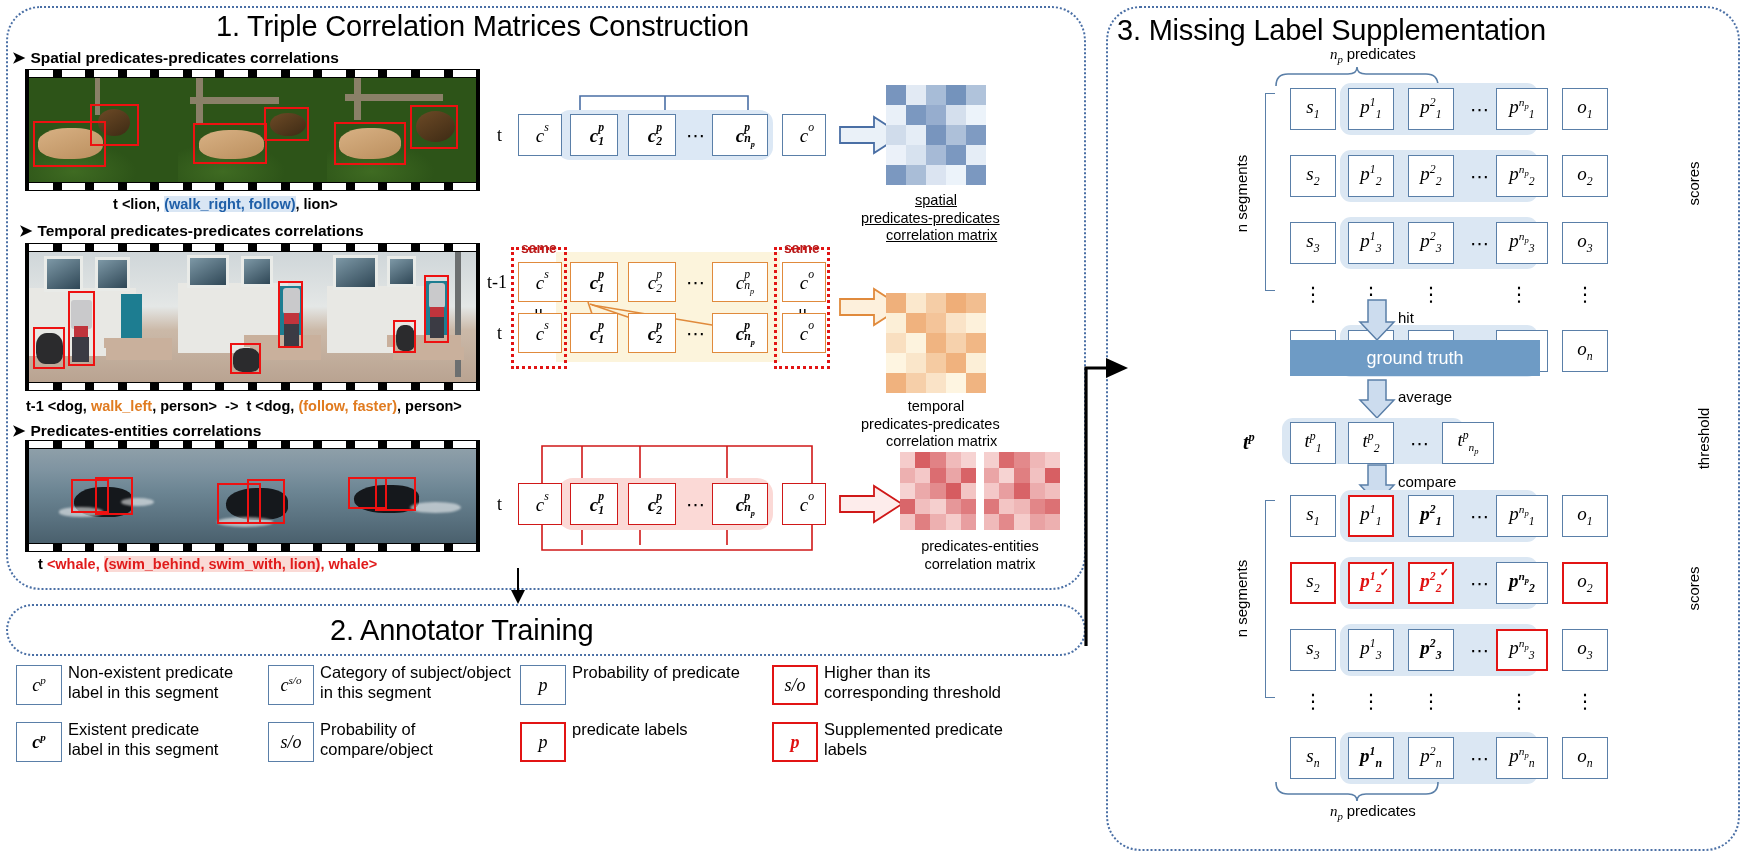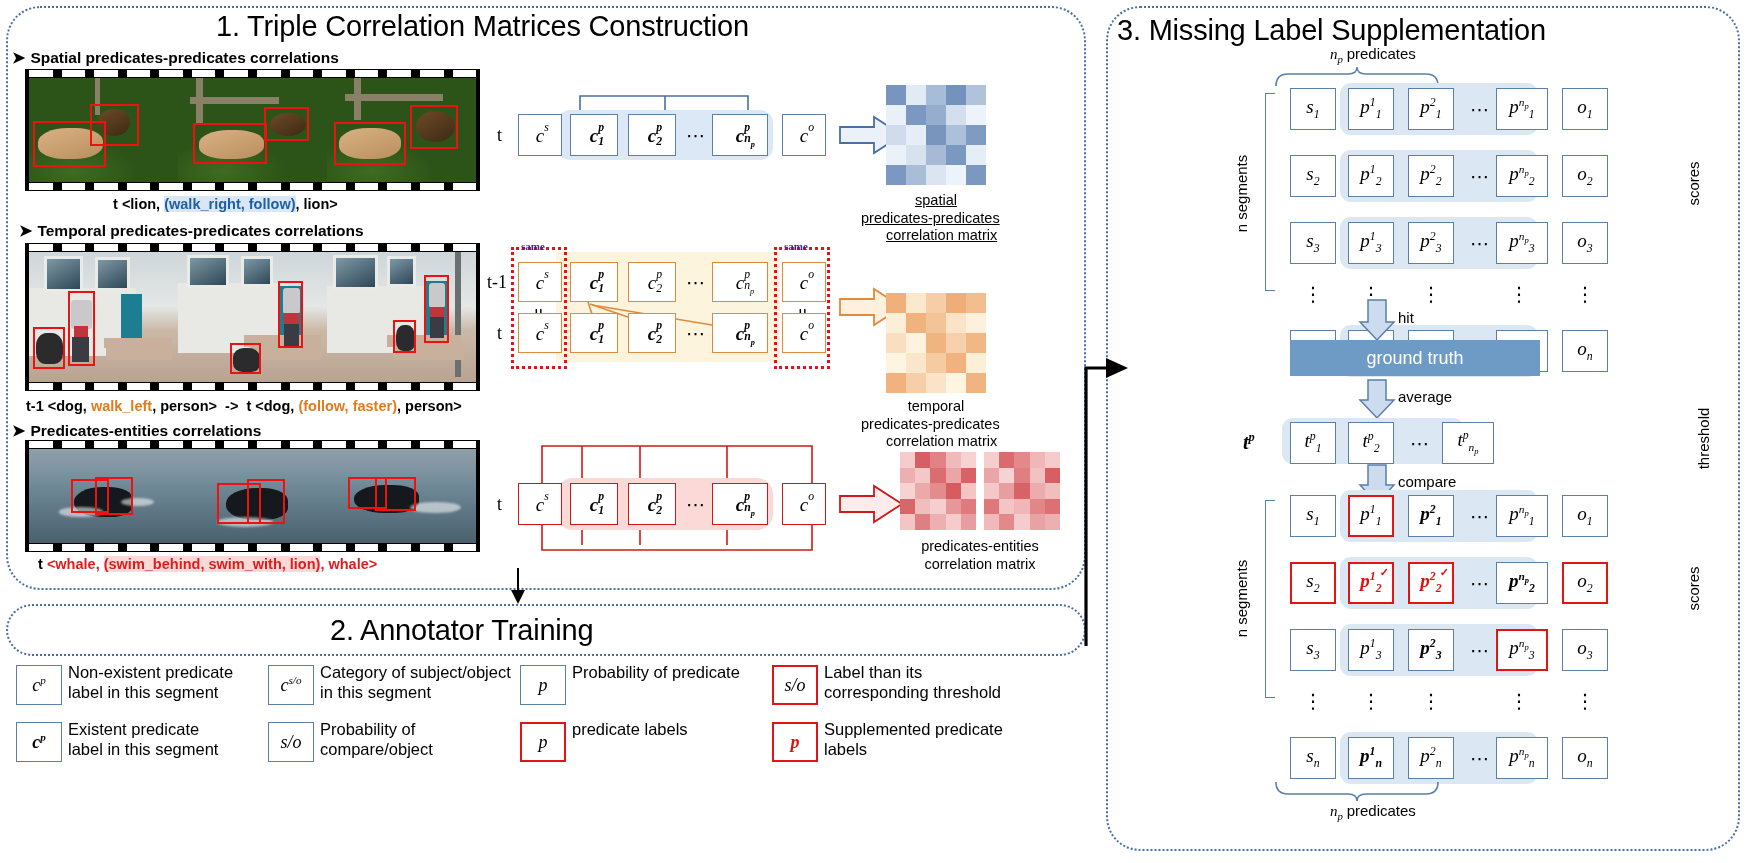--- a/index.html
+++ b/index.html
@@ -154,21 +154,21 @@
 
   
   .blockarrow { position:absolute; }
 
   
   .samebox {
     position:absolute;
     border:3.5px dotted #e21414;
   }
   .samelab {
-    position:absolute; color:#4c1d95; font-size:11px; font-weight:600;font-family:Liberation Serif, serif;
+    position:absolute; color:#b91c1c; font-size:14px; font-weight:600;
   }
   .eqsign {
     position:absolute; font-size:21px; font-weight:bold;
     font-family:"Liberation Serif", serif;
   }
 
   
   .lg-box {
     position:absolute; width:46px; height:40px;
     display:flex; align-items:center; justify-content:center;
@@ -757,21 +757,21 @@
     <div class="lg-box red" style="left: 520px; top: 722px;">
       <span style="font-family: &quot;Liberation Serif&quot;, serif;">p</span>
     </div>
     <div class="lg-txt" style="left: 572px; top: 720px; width: 210px;">
       <div>predicate labels</div>
     </div>
     <div class="lg-box red" style="left: 772px; top: 665px;">
       <span style="font-family: &quot;Liberation Serif&quot;, serif;">s/o</span>
     </div>
     <div class="lg-txt" style="left: 824px; top: 663px; width: 230px;">
-      <div>Label than its</div>
+      <div>Higher than its</div>
       <div>corresponding threshold</div>
     </div>
     <div class="lg-box red" style="left: 772px; top: 722px;">
       <span style="font-family: &quot;Liberation Serif&quot;, serif; font-weight: bold; color: rgb(224, 16, 16);">p</span>
     </div>
     <div class="lg-txt" style="left: 824px; top: 720px; width: 230px;">
       <div>Supplemented predicate</div>
       <div>labels</div>
     </div>
   </div>

